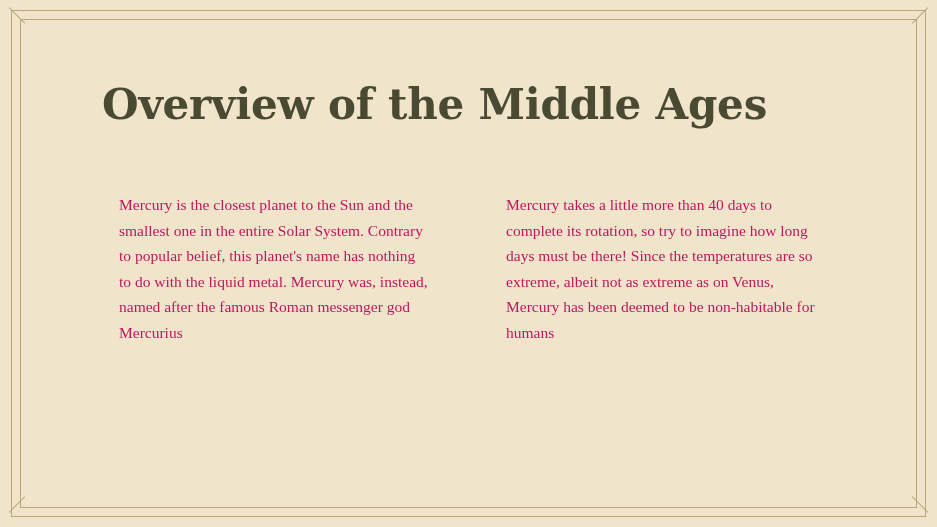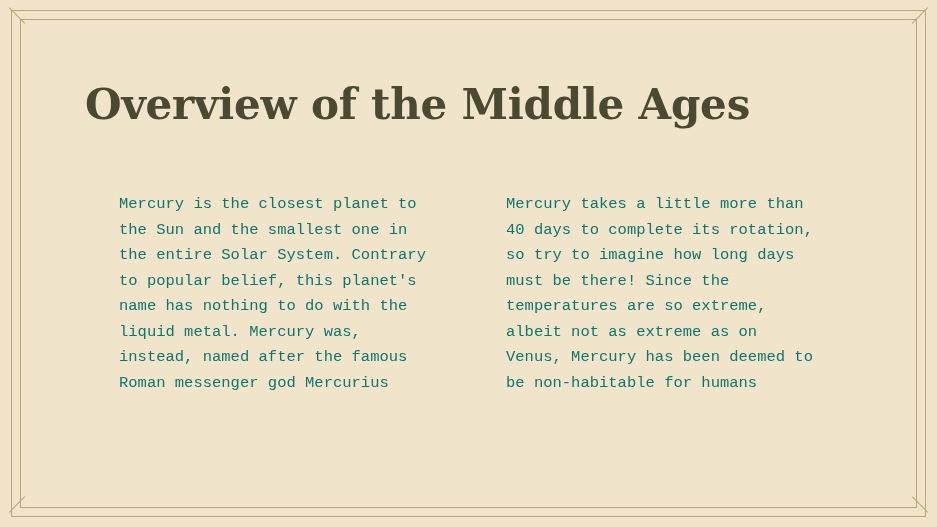--- a/index.html
+++ b/index.html
@@ -54,21 +54,21 @@
   .corner.tl::after { transform: rotate(45deg); }
   .corner.tr { right: 9px; top: 9px;  }
   .corner.tr::after { transform: rotate(-45deg); }
   .corner.bl { left: 9px;  bottom: 9px; }
   .corner.bl::after { top: 2px; transform: rotate(-45deg); }
   .corner.br { right: 9px; bottom: 9px; }
   .corner.br::after { top: 2px; transform: rotate(45deg); }
 
   .title {
     position: absolute;
-    left: 85px;
+    left: 102px;
     top: 52px;
     font-family: "DejaVu Serif", serif;
     font-size: 42px;
     font-weight: bold;
     color: #4a4a33;
     letter-spacing: -0.2px;
     white-space: nowrap;
   }
   .columns {
     position: absolute;
@@ -76,24 +76,24 @@
     top: 192px;
     width: 720px;
     display: flex;
     gap: 77px;
   }
   .column {
     width: 310px;
   }
   .column p {
     margin: 0;
-    font-family: Liberation Mono, monospace;
+    font-family: Liberation Serif, serif;
     font-size: 15.5px;
     line-height: 25.5px;
-    color: #0f766e;
+    color: #be185d;
   }
 </style>
 </head>
 <body>
 
 <div class="slide">
   <div class="frame-outer"></div>
   <div class="frame-inner"></div>
   <div class="corner tl"></div>
   <div class="corner tr"></div>

